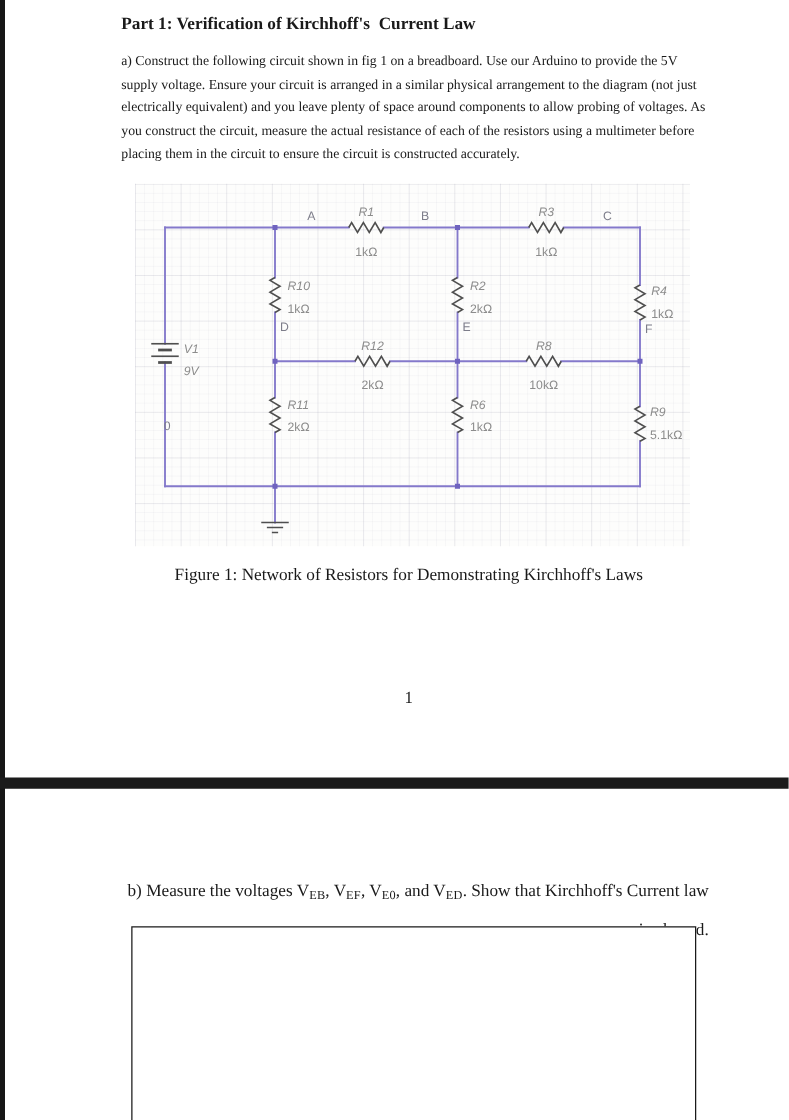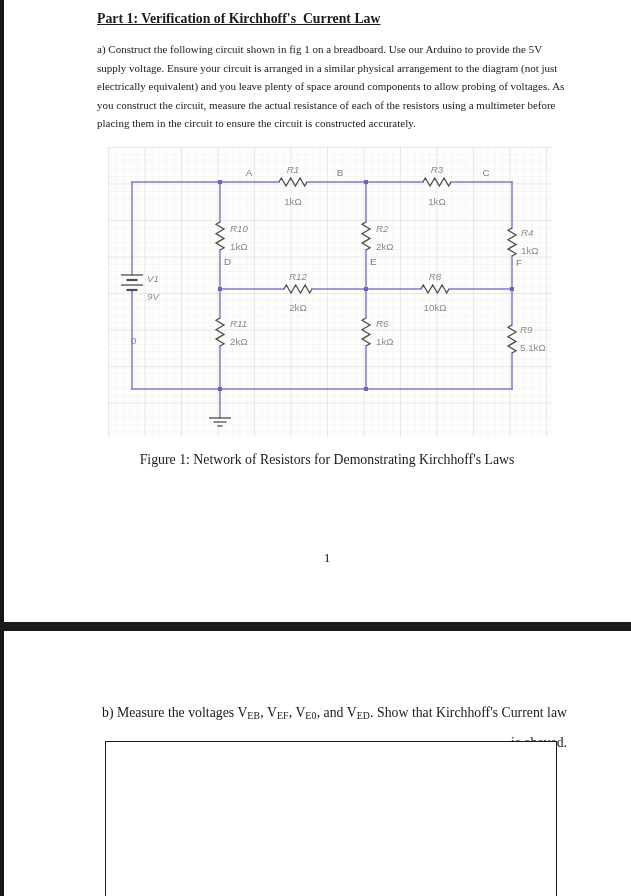--- a/index.html
+++ b/index.html
@@ -6,21 +6,21 @@
   body {
     width:631px; height:896px; position:relative; overflow:hidden;
     background:#ffffff; color:#1a1a1a;
     font-family:"Liberation Serif", serif;
   }
   .left-bar { position:absolute; left:0; top:0; width:4px; height:896px; background:#161616; }
   .separator { position:absolute; left:0; top:622px; width:631px; height:9px; background:#1b1b1b; }
 
   .title {
     position:absolute; left:97px; top:11px;
-    font-size:13.8px; font-weight:bold; text-decoration:underline;
+    font-size:13.8px; font-weight:bold; 
     white-space:pre-wrap;
   }
   .para {
     position:absolute; left:97px; top:40px; width:468px;
     font-size:11px; line-height:18.6px; text-align:left;
   }
   .figure {
     position:absolute; left:108px; top:147px; width:444px; height:290px;
     background-color:#fdfdfc;
     background-image:

